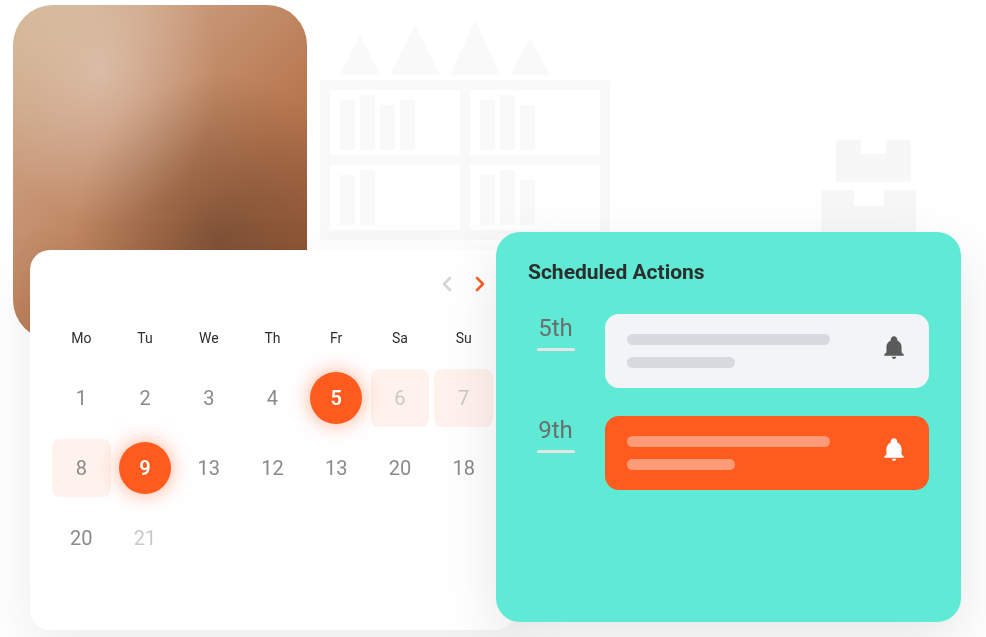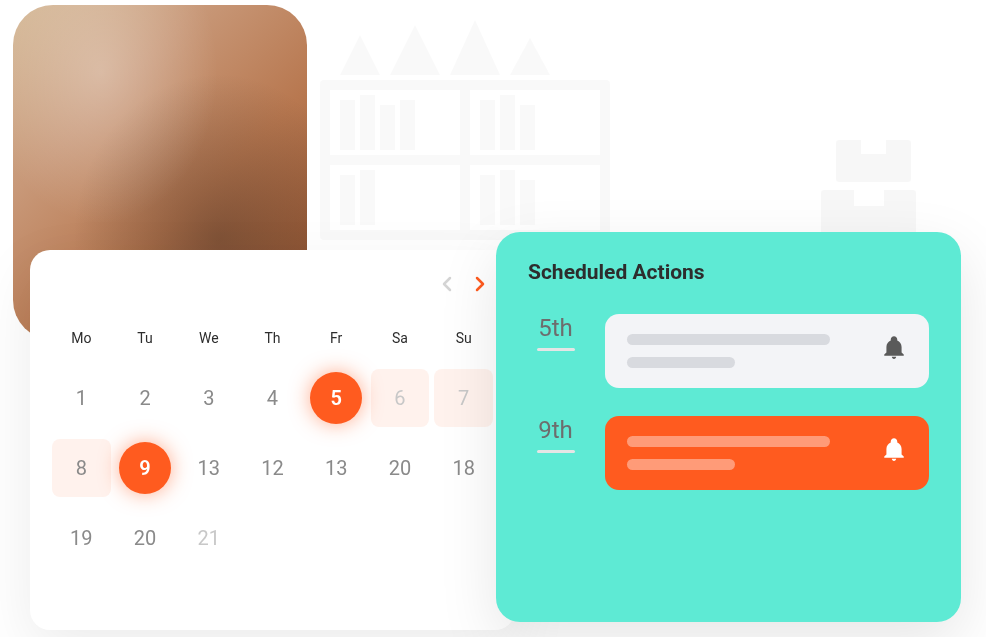--- a/index.html
+++ b/index.html
@@ -318,23 +318,20 @@
       <div class="calendar-day ">
         <span>13</span>
       </div>
       <div class="calendar-day ">
         <span>20</span>
       </div>
       <div class="calendar-day ">
         <span>18</span>
       </div>
       <div class="calendar-day ">
-        <span>19</span>
-      </div>
-      <div class="calendar-day ">
         <span>20</span>
       </div>
       <div class="calendar-day faded">
         <span>21</span>
       </div>
     </div>
 </div>
 
 <div class="actions-panel">
   <div class="actions-title">Scheduled Actions</div>

